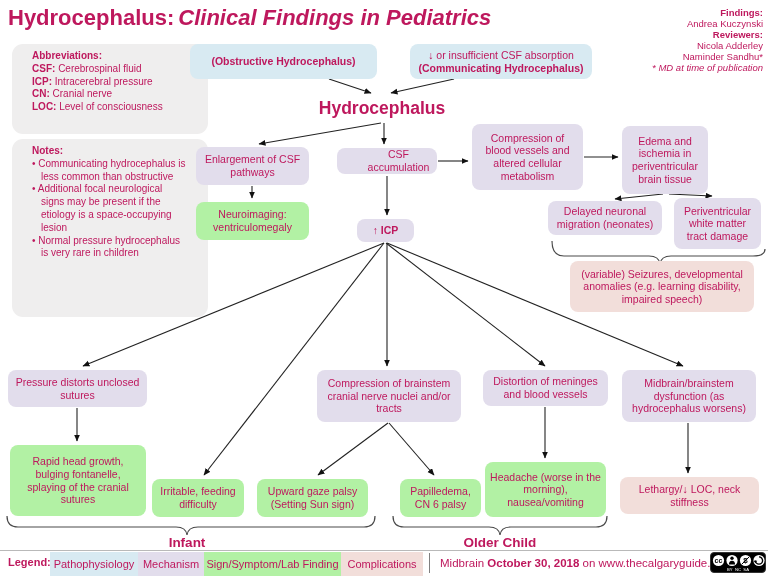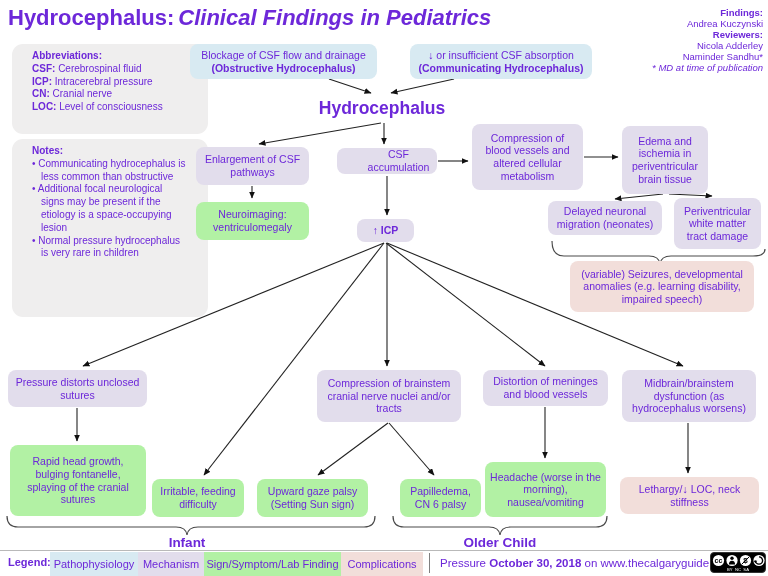--- a/index.html
+++ b/index.html
@@ -1,18 +1,18 @@
 <!DOCTYPE html>
 <html><head>
 <meta charset="utf-8">
 <style>
   html,body{margin:0;padding:0;background:#fff;}
   #canvas{
     position:relative;width:768px;height:576px;background:#ffffff;
-    font-family:"Liberation Sans","DejaVu Sans",sans-serif;color:#6d28d9;
+    font-family:"Liberation Sans","DejaVu Sans",sans-serif;color:#be185d;
     overflow:hidden;
   }
   
   .title{position:absolute;left:8px;top:5px;font-size:22px;font-weight:bold;white-space:nowrap;}
   .title .t2{font-style:italic;margin-left:4px;}
   .credits{position:absolute;right:5px;top:7px;text-align:right;font-size:9.5px;line-height:11px;}
   .credits .b{font-weight:bold;}
   .credits .i{font-style:italic;}
   
   .infobox{position:absolute;background:#efeeee;border-radius:11px;padding:6px 20px;font-size:10px;line-height:12.8px;}
@@ -108,21 +108,20 @@
       <line x1="688" y1="423" x2="688" y2="473" marker-end="url(#ah)"></line>
     </g>
     <g stroke="#4a4a4a" stroke-width="1.2" fill="none">
       <path d="M552,241 Q552,256 564,256 L649,256 Q659,256 660,264 Q661,256 671,256 L753,256 Q765,256 765,249"></path>
       <path d="M7,516 Q7,527 18,527 L176,527 Q186,527 187,535 Q188,527 198,527 L364,527 Q375,527 375,516"></path>
       <path d="M393,516 Q393,527 404,527 L489,527 Q499,527 500,535 Q501,527 511,527 L596,527 Q607,527 607,516"></path>
     </g>
   </svg>
 
   <div class="node blue" style="left:190px;top:44px;width:187px;height:35px;">
-    <div>Blockage of CSF flow and drainage</div>
     <div class="bold">(Obstructive Hydrocephalus)</div>
   </div>
   <div class="node blue" style="left:410px;top:44px;width:182px;height:35px;">
     <div>↓ or insufficient CSF absorption</div>
     <div class="bold">(Communicating Hydrocephalus)</div>
   </div>
 
   <div class="heading" style="left:302px;top:98px;width:160px;">Hydrocephalus</div>
 
   <div class="node lav" style="left:196px;top:147px;width:113px;height:38px;">Enlargement of CSF pathways</div>
@@ -152,21 +151,21 @@
   <div class="grouplabel" style="left:440px;top:535px;width:120px;">Older Child</div>
 
   <div class="footer-rule"></div>
   <div class="legend-label">Legend:</div>
   <div class="legend-cell lc0">Pathophysiology</div>
   <div class="legend-cell lc1">Mechanism</div>
   <div class="legend-cell lc2">Sign/Symptom/Lab Finding</div>
   <div class="legend-cell lc3">Complications</div>
   <div class="footer-divider"></div>
   <div class="published">
-    <span>Pressure</span>
+    <span>Midbrain</span>
     <span class="b">October 30, 2018</span>
     <span>on www.thecalgaryguide.com</span>
   </div>
 
   <div class="cc-badge">
     <svg width="56" height="21" viewBox="0 0 56 21">
       <rect x="0.5" y="0.5" width="55" height="20" rx="3.5" fill="#000" stroke="#333"></rect>
       <g>
         <circle cx="8.5" cy="8.5" r="5.6" fill="#fff"></circle>
         <text x="8.5" y="11" font-size="7" font-weight="bold" text-anchor="middle" fill="#000" font-family="'Liberation Sans',sans-serif">cc</text>

